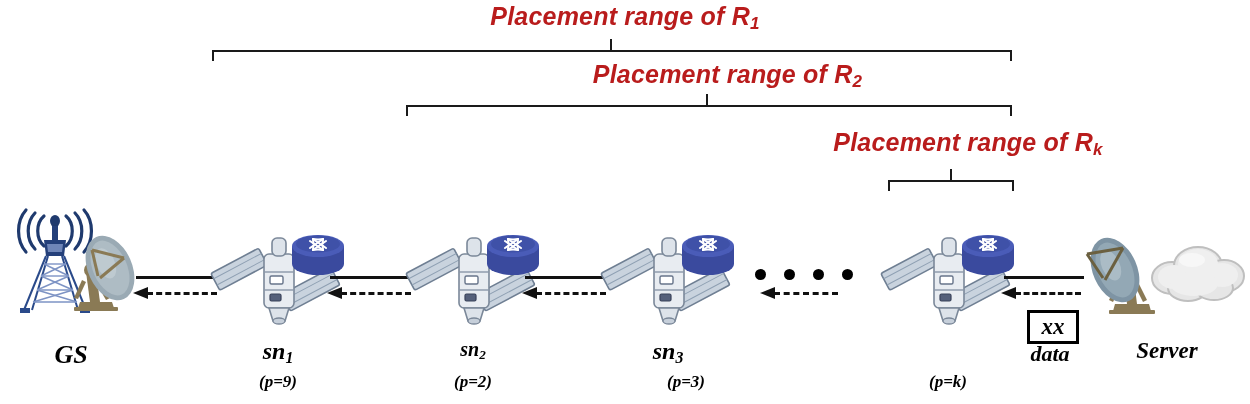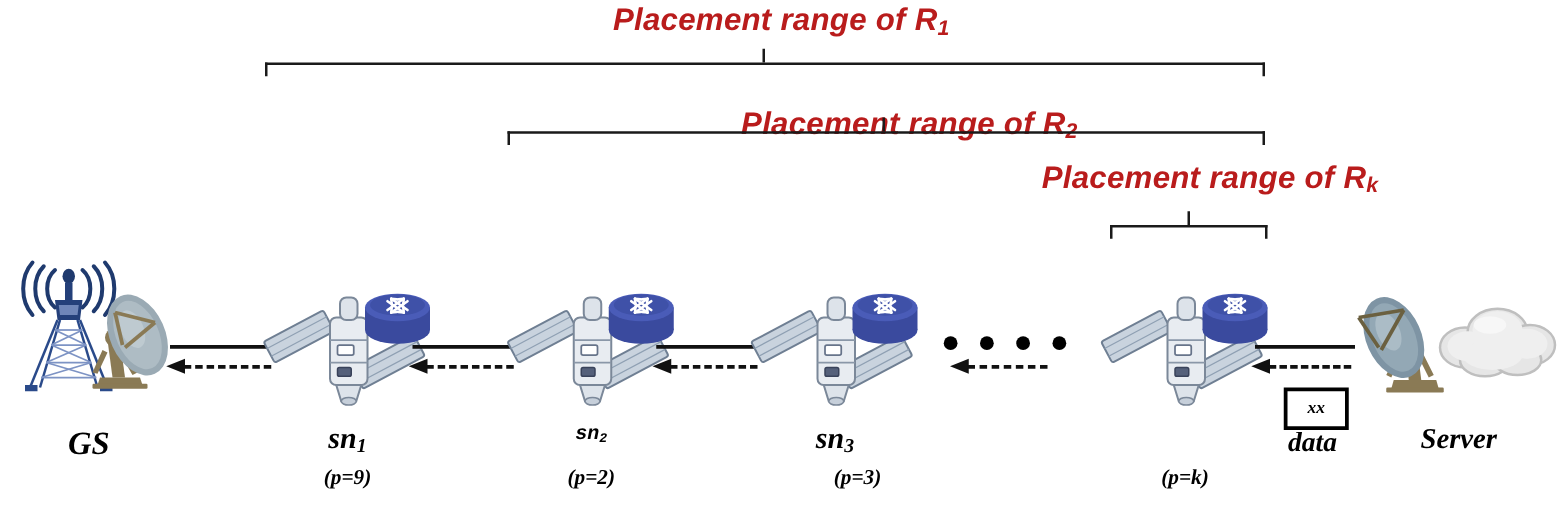--- a/index.html
+++ b/index.html
@@ -71,21 +71,21 @@
   <div class="brace-label abs" style="left:0;top:2px;width:1250px;text-align:center;font-size:25px;">
     <span>Placement range of R</span><sub>1</sub>
   </div>
   <div class="brace" style="left:212px;top:44px;width:800px;height:20px;">
     <div class="bar"></div>
     <div class="end l"></div>
     <div class="end r"></div>
     <div class="tick" style="left:398px;"></div>
   </div>
 
-  <div class="brace-label abs" style="left:205px;top:60px;width:1045px;text-align:center;font-size:25px;margin-top:25px;">
+  <div class="brace-label abs" style="left:205px;top:60px;width:1045px;text-align:center;font-size:25px;">
     <span>Placement range of R</span><sub>2</sub>
   </div>
   <div class="brace" style="left:406px;top:99px;width:606px;height:20px;">
     <div class="bar"></div>
     <div class="end l"></div>
     <div class="end r"></div>
     <div class="tick" style="left:300px;"></div>
   </div>
 
   <div class="brace-label abs" style="left:668px;top:128px;width:600px;text-align:center;font-size:25px;">
@@ -268,21 +268,21 @@
           <path d="M91 13 L104 22"></path>
             <path d="M104 22 L99.5 21.5"></path>
             <path d="M104 22 L103.6 17.5"></path>
           <path d="M107 13 L94 22"></path>
             <path d="M94 22 L98.5 21.5"></path>
             <path d="M94 22 L94.4 17.5"></path>
         </g>
       </g>
     </svg>
   </div>
-  <div class="node-name" style="left:423px;top:338px;width:100px;font-size:16px;font-family:Liberation Mono, monospace;">
+  <div class="node-name" style="left:423px;top:338px;width:100px;font-size:20px;">
     <span>sn</span><sub>2</sub>
   </div>
   <div class="node-sub" style="left:423px;top:372px;width:100px;font-size:17px;text-align:center;">
     <span>(p=2)</span>
   </div>
 
   <div class="solidline" style="left:525px;top:276px;width:84px;"></div>
   <div class="dashrow" style="left:522px;top:287px;width:84px;">
     <div class="head"></div>
     <div class="dash"></div>
@@ -389,21 +389,21 @@
   <div class="node-sub" style="left:898px;top:372px;width:100px;font-size:17px;">
     <span>(p=k)</span>
   </div>
 
   <div class="solidline" style="left:1004px;top:276px;width:80px;"></div>
   <div class="dashrow" style="left:1001px;top:287px;width:80px;">
     <div class="head"></div>
     <div class="dash"></div>
   </div>
 
-  <div class="databox" style="left:1027px;top:310px;width:46px;height:28px;font-size:14px;">
+  <div class="databox" style="left:1027px;top:310px;width:46px;height:28px;font-size:23px;">
     <span>xx</span>
   </div>
   <div class="datacap" style="left:1012px;top:341px;width:76px;font-size:22px;">
     <span>data</span>
   </div>
 
   <div class="abs" style="left:1075px;top:232px;width:92px;height:92px;">
     <svg width="92" height="92" viewBox="0 0 92 92">
       <g fill="#8a7a55">
         <path d="M48 40 L58 40 L62 72 L52 72 Z"></path>

